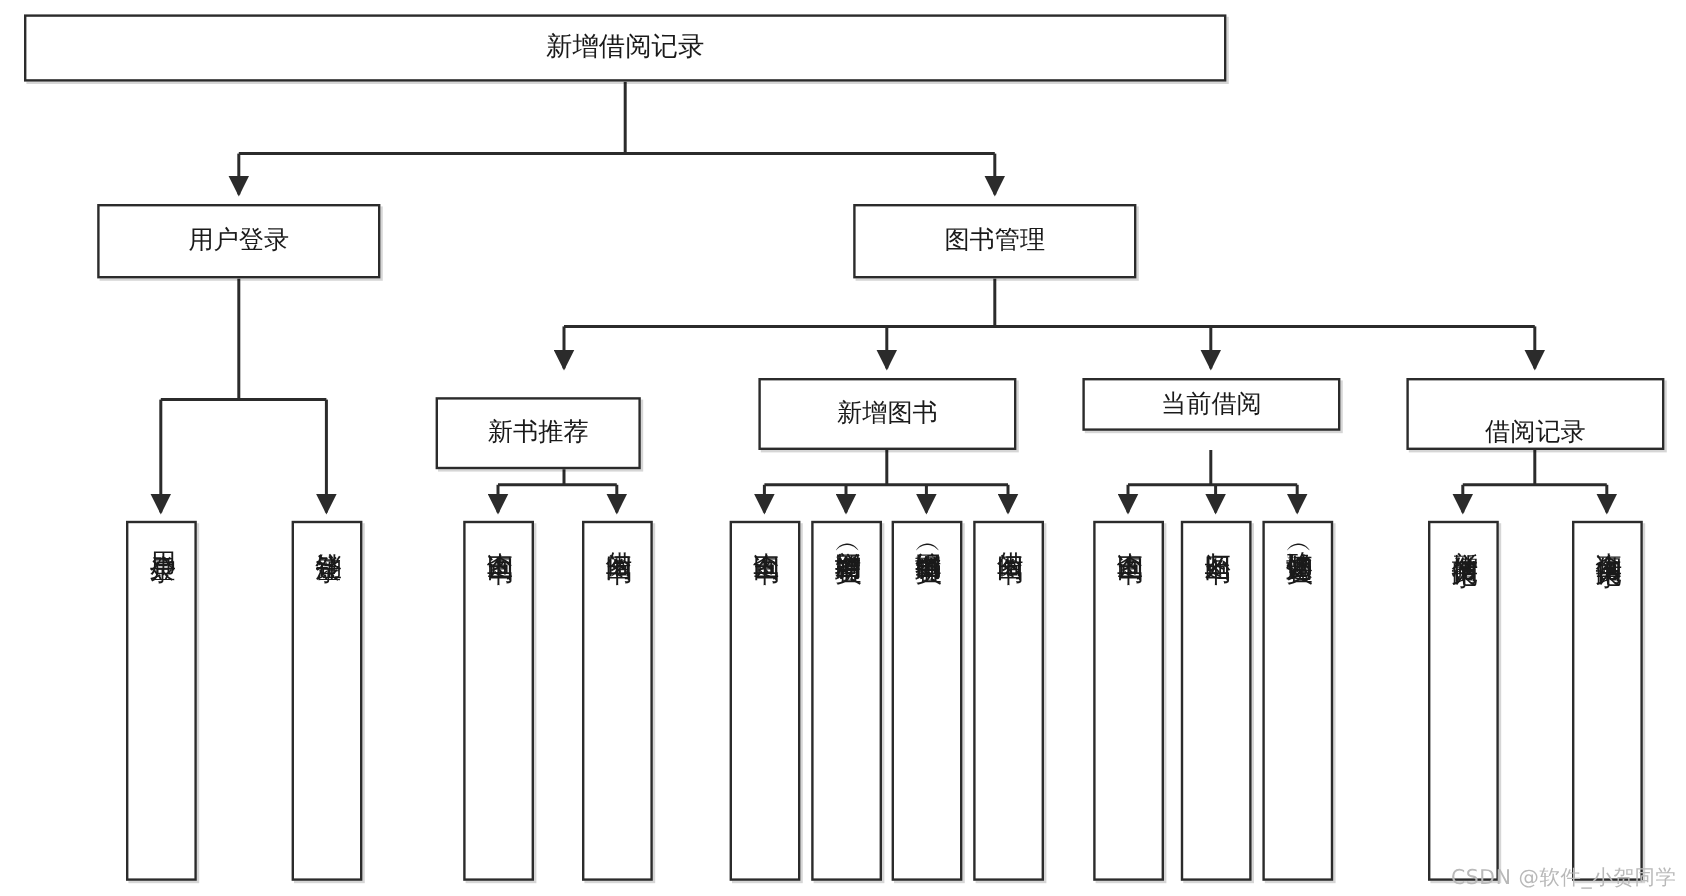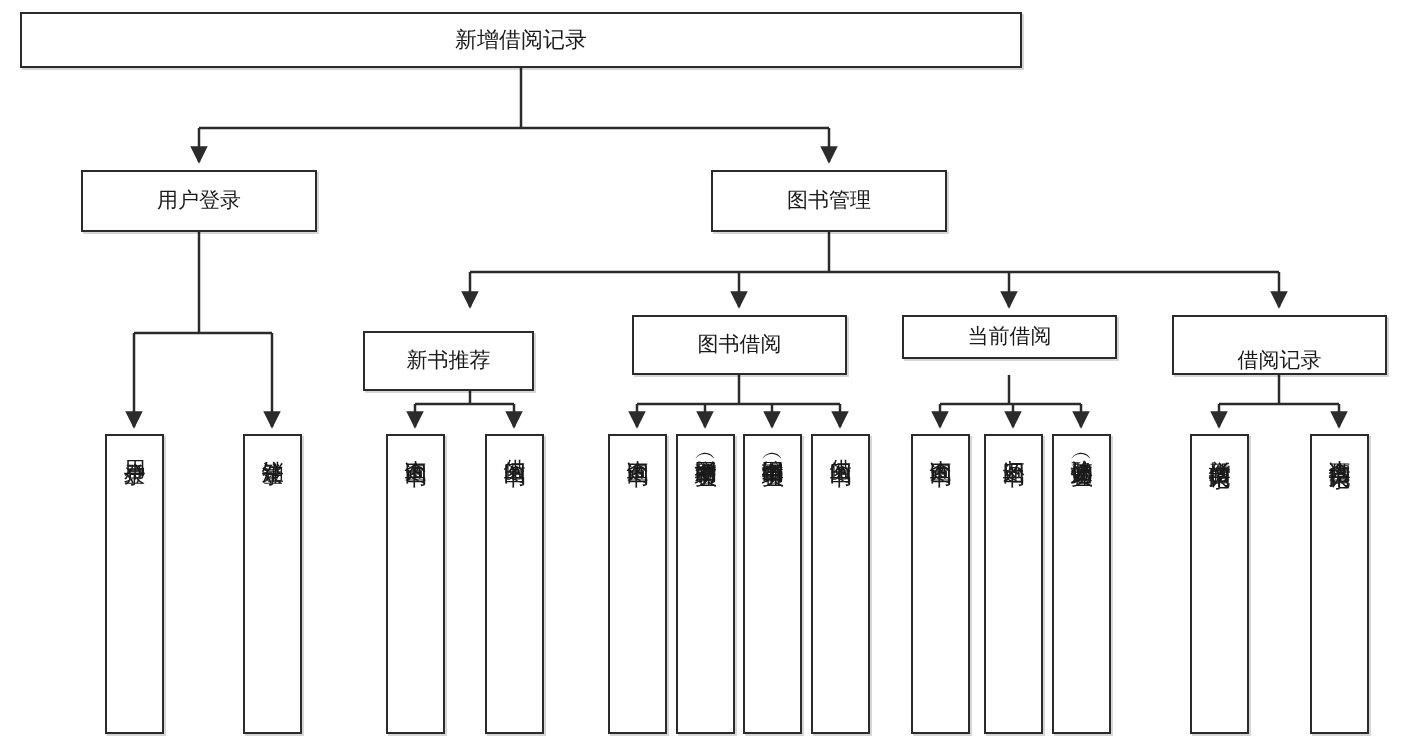--- a/index.html
+++ b/index.html
@@ -137,21 +137,21 @@
       <div class="node level2 horizontal" style="left: 81px; top: 170px; width: 236px; height: 62px;">
         <span class="label">用户登录</span>
       </div>
       <div class="node level2 horizontal" style="left: 711px; top: 170px; width: 236px; height: 62px; align-items: center;">
         <span class="label">图书管理</span>
       </div>
       <div class="node level3 horizontal" style="left: 363px; top: 331px; width: 171px; height: 60px;">
         <span class="label">新书推荐</span>
       </div>
       <div class="node level3 horizontal" style="left: 632px; top: 315px; width: 215px; height: 60px;">
-        <span class="label">图书借阅</span>
+        <span class="label">新增图书</span>
       </div>
       <div class="node level3 horizontal" style="left: 902px; top: 315px; width: 215px; height: 44px;">
         <span class="label">当前借阅</span>
       </div>
       <div class="node level3 horizontal" style="left: 1172px; top: 315px; width: 215px; height: 60px; align-items: flex-end;">
         <span class="label">借阅记录</span>
       </div>
       <div class="node leaf vertical" style="left: 105px; top: 434px; width: 59px; height: 300px;">
         <span class="label">用户登录</span>
       </div>
@@ -186,13 +186,14 @@
         <span class="label">确认归还（管理员）</span>
       </div>
       <div class="node leaf vertical" style="left: 1190px; top: 434px; width: 59px; height: 300px;">
         <span class="label">新增借阅记录</span>
       </div>
       <div class="node leaf vertical" style="left: 1310px; top: 434px; width: 59px; height: 300px;">
         <span class="label">查询借阅记录</span>
       </div>
     </div>
 
+  <div id="watermark">CSDN @软件_小贺同学</div>
 </div>
 
 </body></html>

